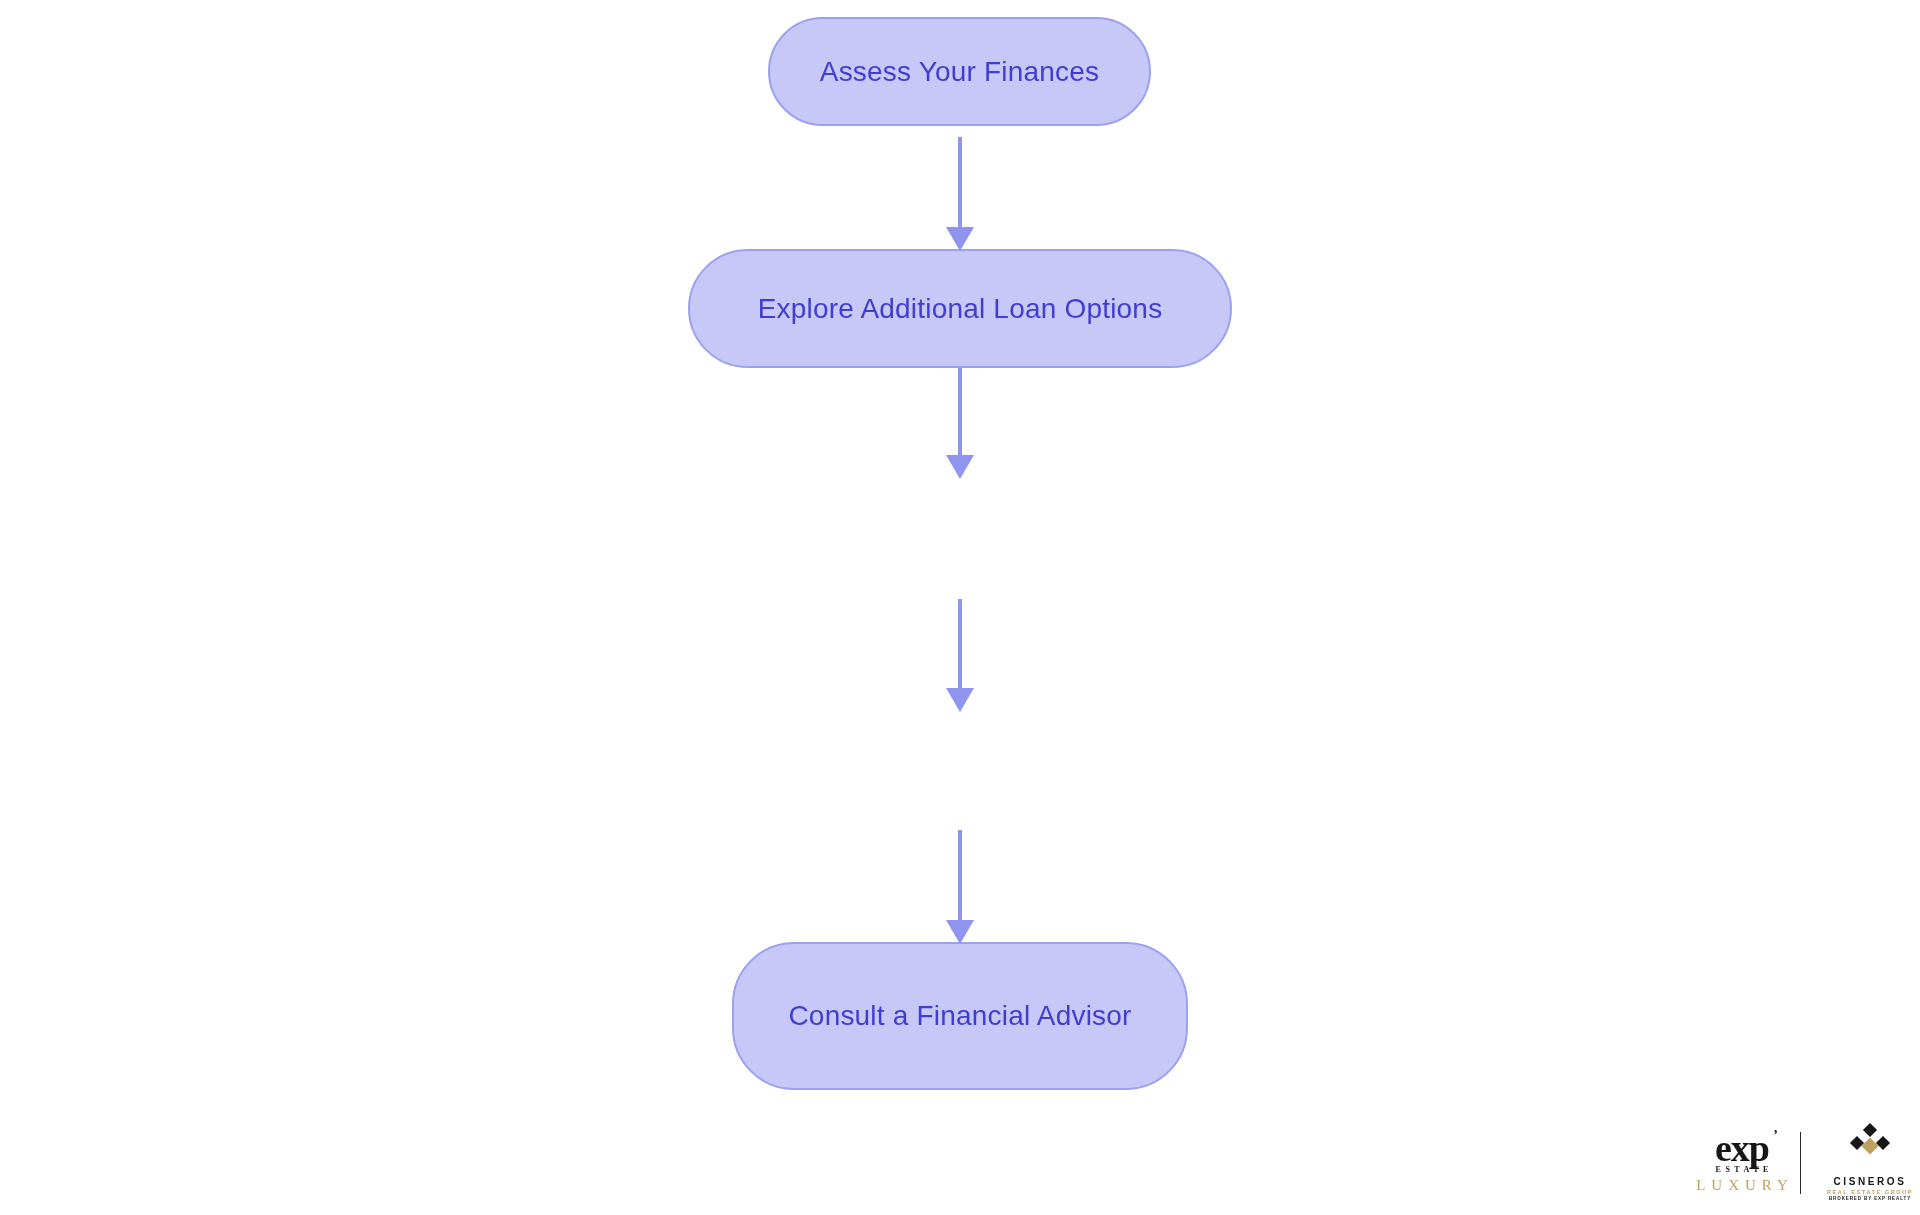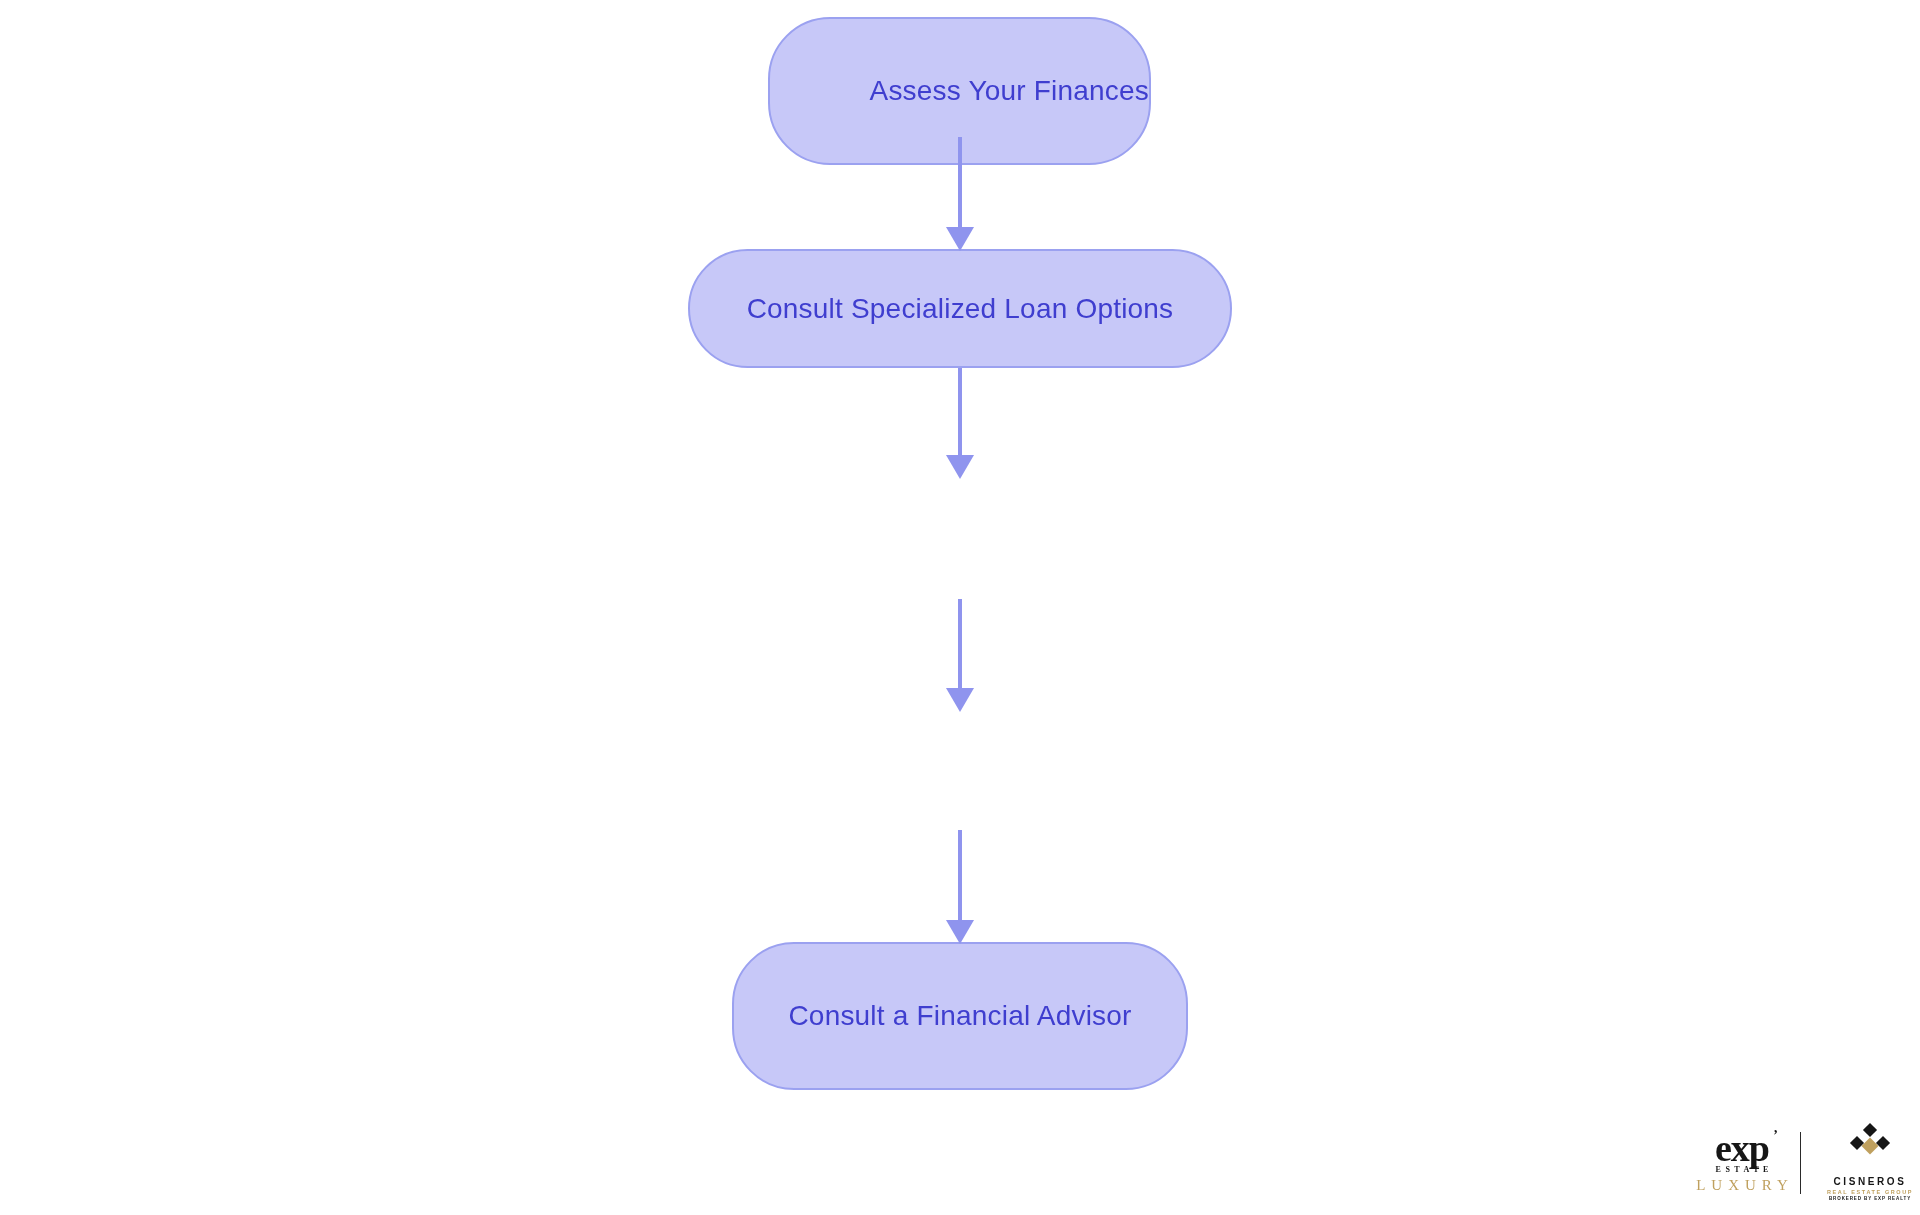--- a/index.html
+++ b/index.html
@@ -24,21 +24,21 @@
     border: 2px solid #9ba1f0;
     border-radius: 62px;
     display: flex;
     align-items: center;
     justify-content: center;
     color: #3f3ecf;
     font-size: 28px;
     letter-spacing: 0.2px;
     white-space: nowrap;
   }
-  .node-1 { left: 768px; top: 17px;  width: 383px; height: 148px; justify-content: flex-end; }
+  .node-1 { left: 768px; top: 17px;  width: 383px; height: 109px; }
   .node-2 { left: 688px; top: 249px; width: 544px; height: 119px; }
   .node-3 { left: 790px; top: 478px; width: 340px; height: 121px; }
   .node-4 { left: 737px; top: 711px; width: 446px; height: 119px; }
   .node-5 { left: 732px; top: 942px; width: 456px; height: 148px; }
 
   
   .arrow-line {
     position: absolute;
     left: 958px;
     width: 4px;
@@ -163,21 +163,21 @@
 </style>
 </head>
 <body>
 
 <div class="canvas">
 
   <div class="node node-1">
     <span>Assess Your Finances</span>
   </div>
   <div class="node node-2">
-    <span>Consult Specialized Loan Options</span>
+    <span>Explore Additional Loan Options</span>
   </div>
   <div class="node node-5">
     <span>Consult a Financial Advisor</span>
   </div>
 
   <div class="arrow-line line-1"></div>
   <div class="arrow-head head-1"></div>
 
   <div class="arrow-line line-2"></div>
   <div class="arrow-head head-2"></div>

